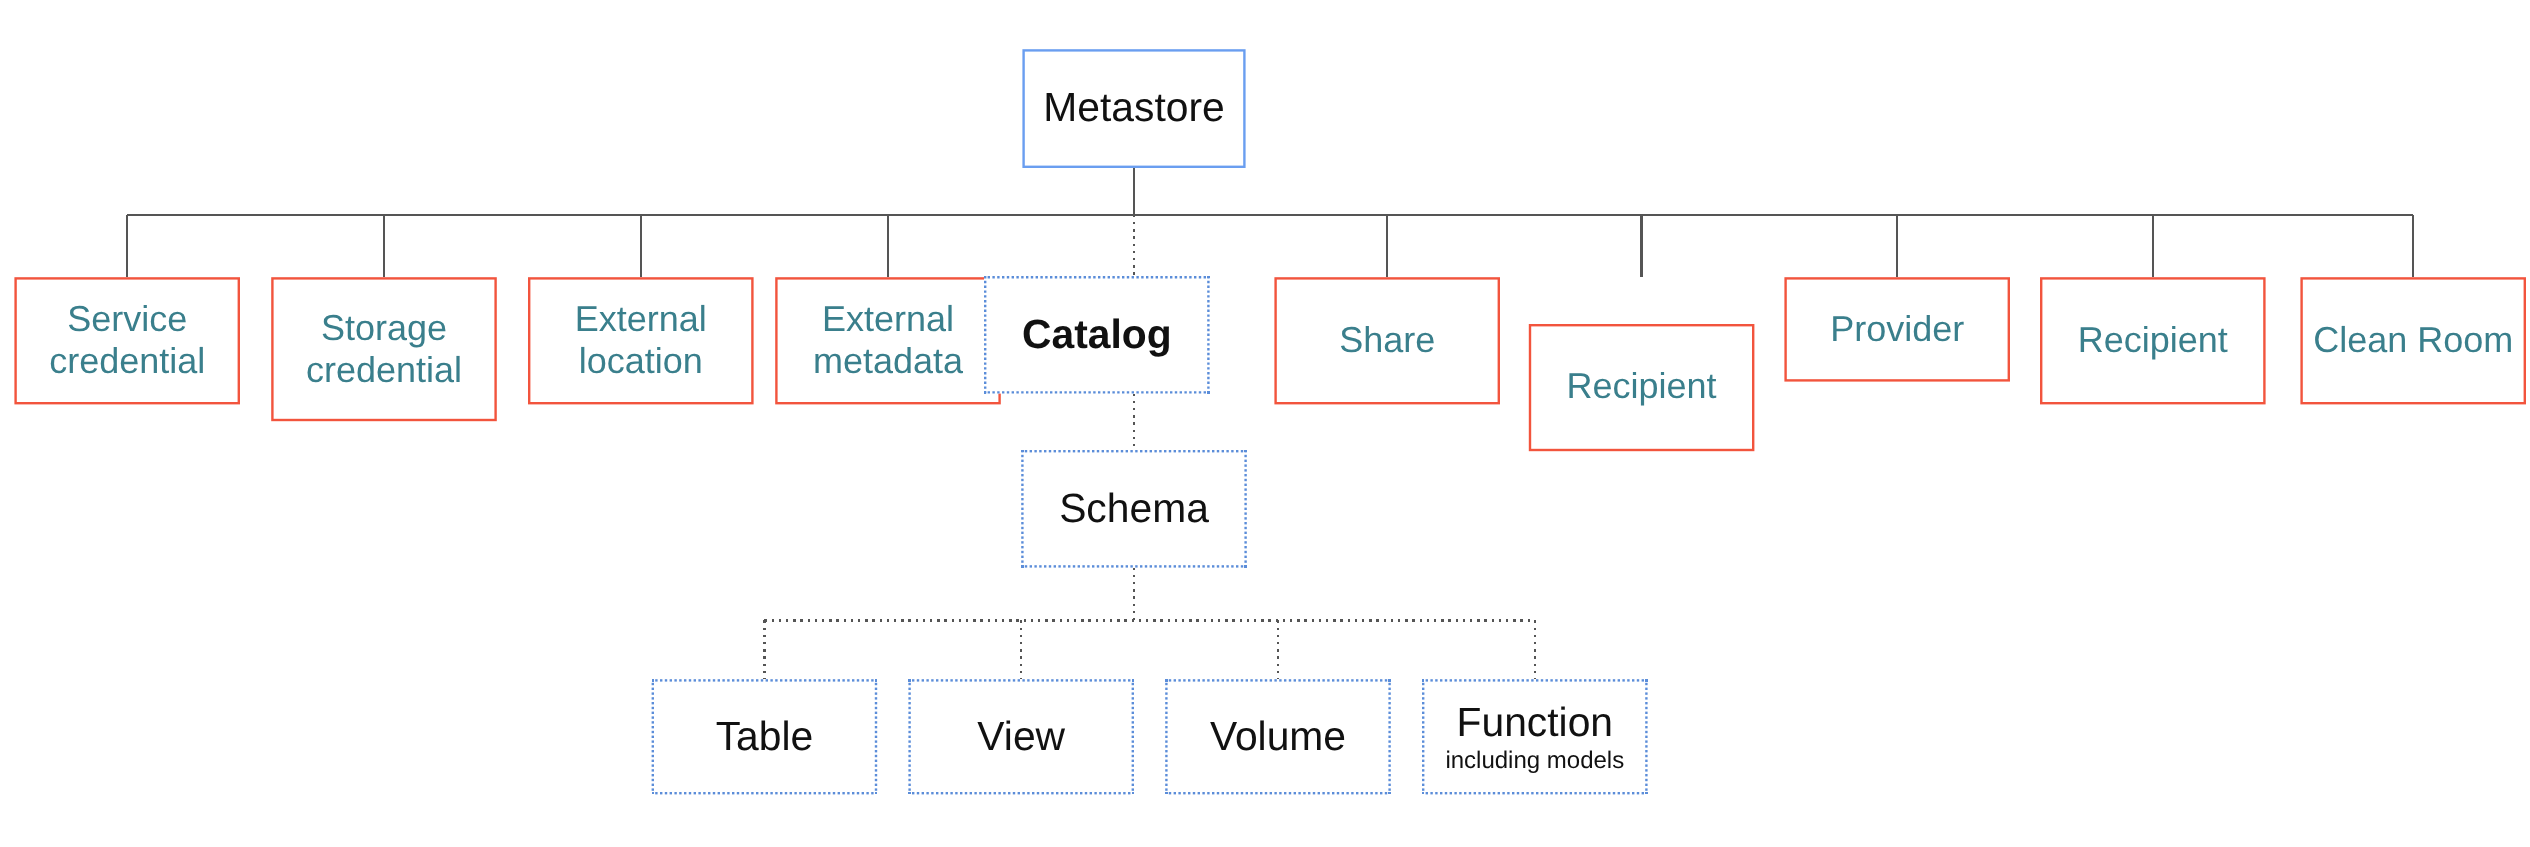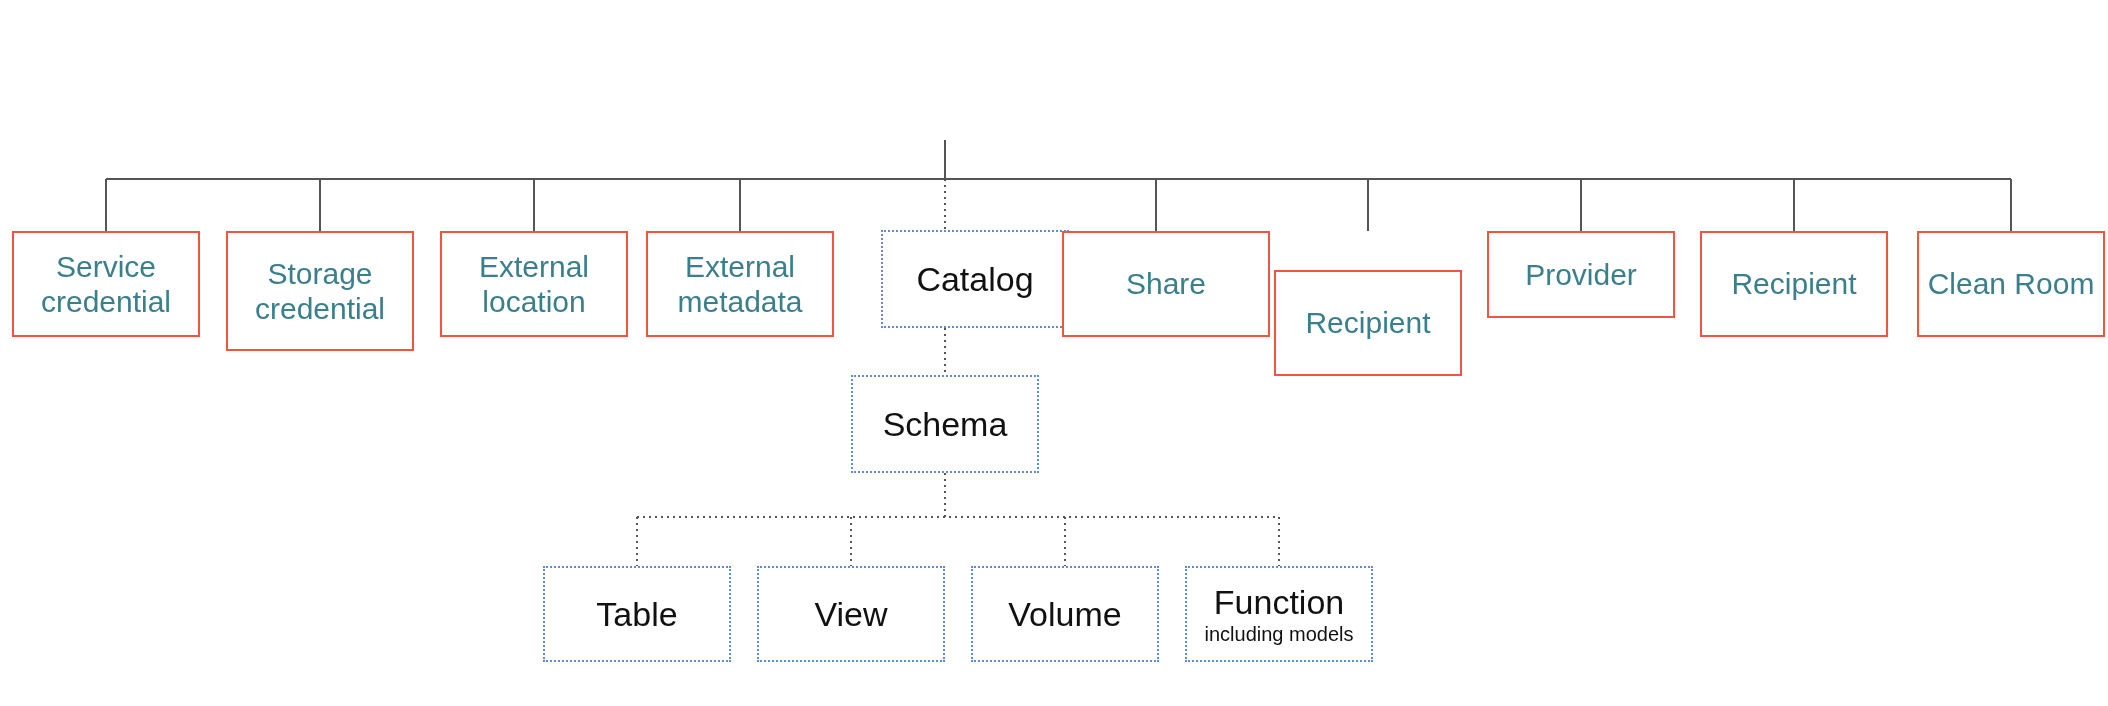--- a/index.html
+++ b/index.html
@@ -93,42 +93,45 @@
         <line x1="945" y1="473" x2="945" y2="517"></line>
         <line x1="637" y1="517" x2="1279" y2="517"></line>
         <line x1="637" y1="517" x2="637" y2="566"></line>
         <line x1="851" y1="517" x2="851" y2="566"></line>
         <line x1="1065" y1="517" x2="1065" y2="566"></line>
         <line x1="1279" y1="517" x2="1279" y2="566"></line>
       </g>
     <g id="dotted-edges-blue" stroke="#5b8dd9" stroke-width="2" stroke-dasharray="2 4" stroke-linecap="butt" fill="none" shape-rendering="crispEdges"></g>
   </svg>
 
+  <div class="node root" style="left: 852px; top: 41px; width: 186px; height: 99px;">
+    <span class="label">Metastore</span>
+  </div>
 
   <div id="level1-host">
       <div class="node securable" style="left: 12px; top: 231px; width: 188px; height: 106px;">
         <span class="label">Service
 credential</span>
       </div>
       <div class="node securable" style="left: 226px; top: 231px; width: 188px; height: 120px;">
         <span class="label">Storage
 credential</span>
       </div>
       <div class="node securable" style="left: 440px; top: 231px; width: 188px; height: 106px;">
         <span class="label">External
 location</span>
       </div>
       <div class="node securable" style="left: 646px; top: 231px; width: 188px; height: 106px;">
         <span class="label">External
 metadata</span>
       </div>
-      <div class="node container" style="left: 881px; top: 230px; width: 188px; height: 98px;">
+      <div class="node container" style="left: 820px; top: 230px; width: 188px; height: 98px; font-weight: bold;">
         <span class="label">Catalog</span>
       </div>
-      <div class="node securable" style="left: 1062px; top: 231px; width: 208px; height: 106px;">
+      <div class="node securable" style="left: 1062px; top: 231px; width: 188px; height: 106px;">
         <span class="label">Share</span>
       </div>
       <div class="node securable" style="left: 1274px; top: 231px; width: 188px; height: 106px; margin-top: 39px;">
         <span class="label">Recipient</span>
       </div>
       <div class="node securable" style="left: 1487px; top: 231px; width: 188px; height: 87px; justify-content: center;">
         <span class="label">Provider</span>
       </div>
       <div class="node securable" style="left: 1700px; top: 231px; width: 188px; height: 106px;">
         <span class="label">Recipient</span>

